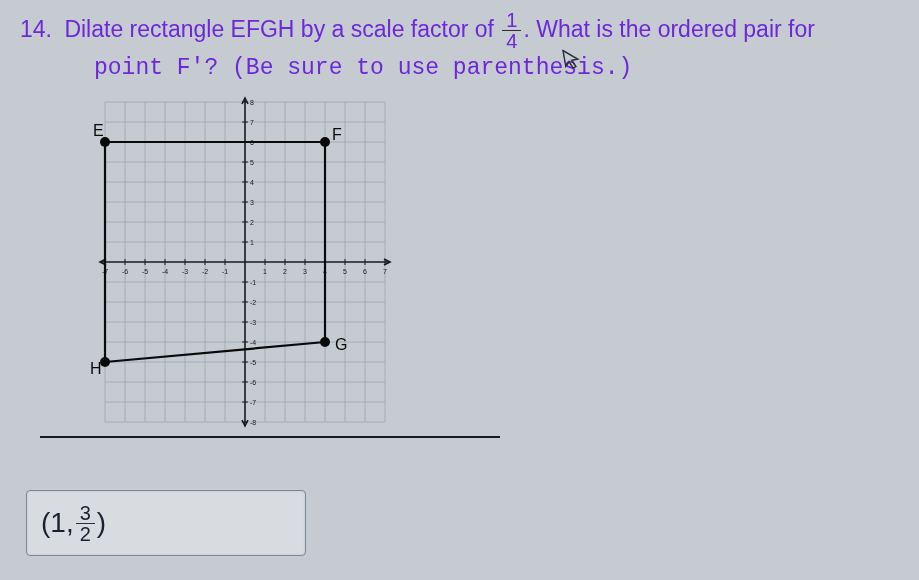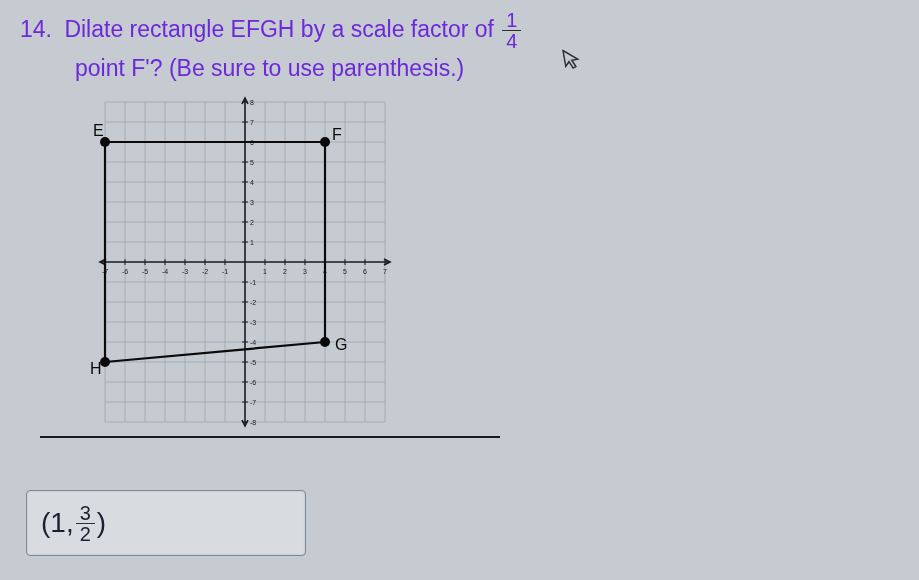--- a/index.html
+++ b/index.html
@@ -35,21 +35,22 @@
     .frac .num {
       display: block;
       border-bottom: 1.5px solid #2a2f3a;
       padding: 0 4px;
     }
     .frac .den {
       display: block;
       padding: 0 4px;
     }
     .line2 {
-      margin-left: 55px;
+      margin-left: 74px;
+      font-family: Liberation Mono, monospace;
     }
     .graph-container {
       margin: 6px 0 0 60px;
       position: relative;
       width: 370px;
       height: 340px;
     }
     .underline-bar {
       position: absolute;
       left: 40px;
@@ -82,21 +83,21 @@
       color: #2a2f3a;
       transform: rotate(-10deg);
     }
   </style>
 </head>
 <body>
 
 <div class="question-area">
   <p class="question-text">
     <span class="q-num">14.</span>
-    <span>Dilate rectangle EFGH by a scale factor of </span><span class="frac"><span class="num">1</span><span class="den">4</span></span>
+    <span>Dilate rectangle EFGH by a scale factor of </span><span class="frac"><span class="num">1</span><span class="den">4</span></span><span>. What is the ordered pair for</span>
   </p>
   <p class="question-text line2">point F'? (Be sure to use parenthesis.)</p>
 </div>
 
 <span class="cursor-icon">
   <svg width="18" height="22" viewBox="0 0 18 22">
       <path d="M1 1 L1 17 L5 13 L8 20 L11 19 L8 12 L14 12 Z" fill="none" stroke="#2a2f3a" stroke-width="1.5"></path>
     </svg>
 </span>
 

